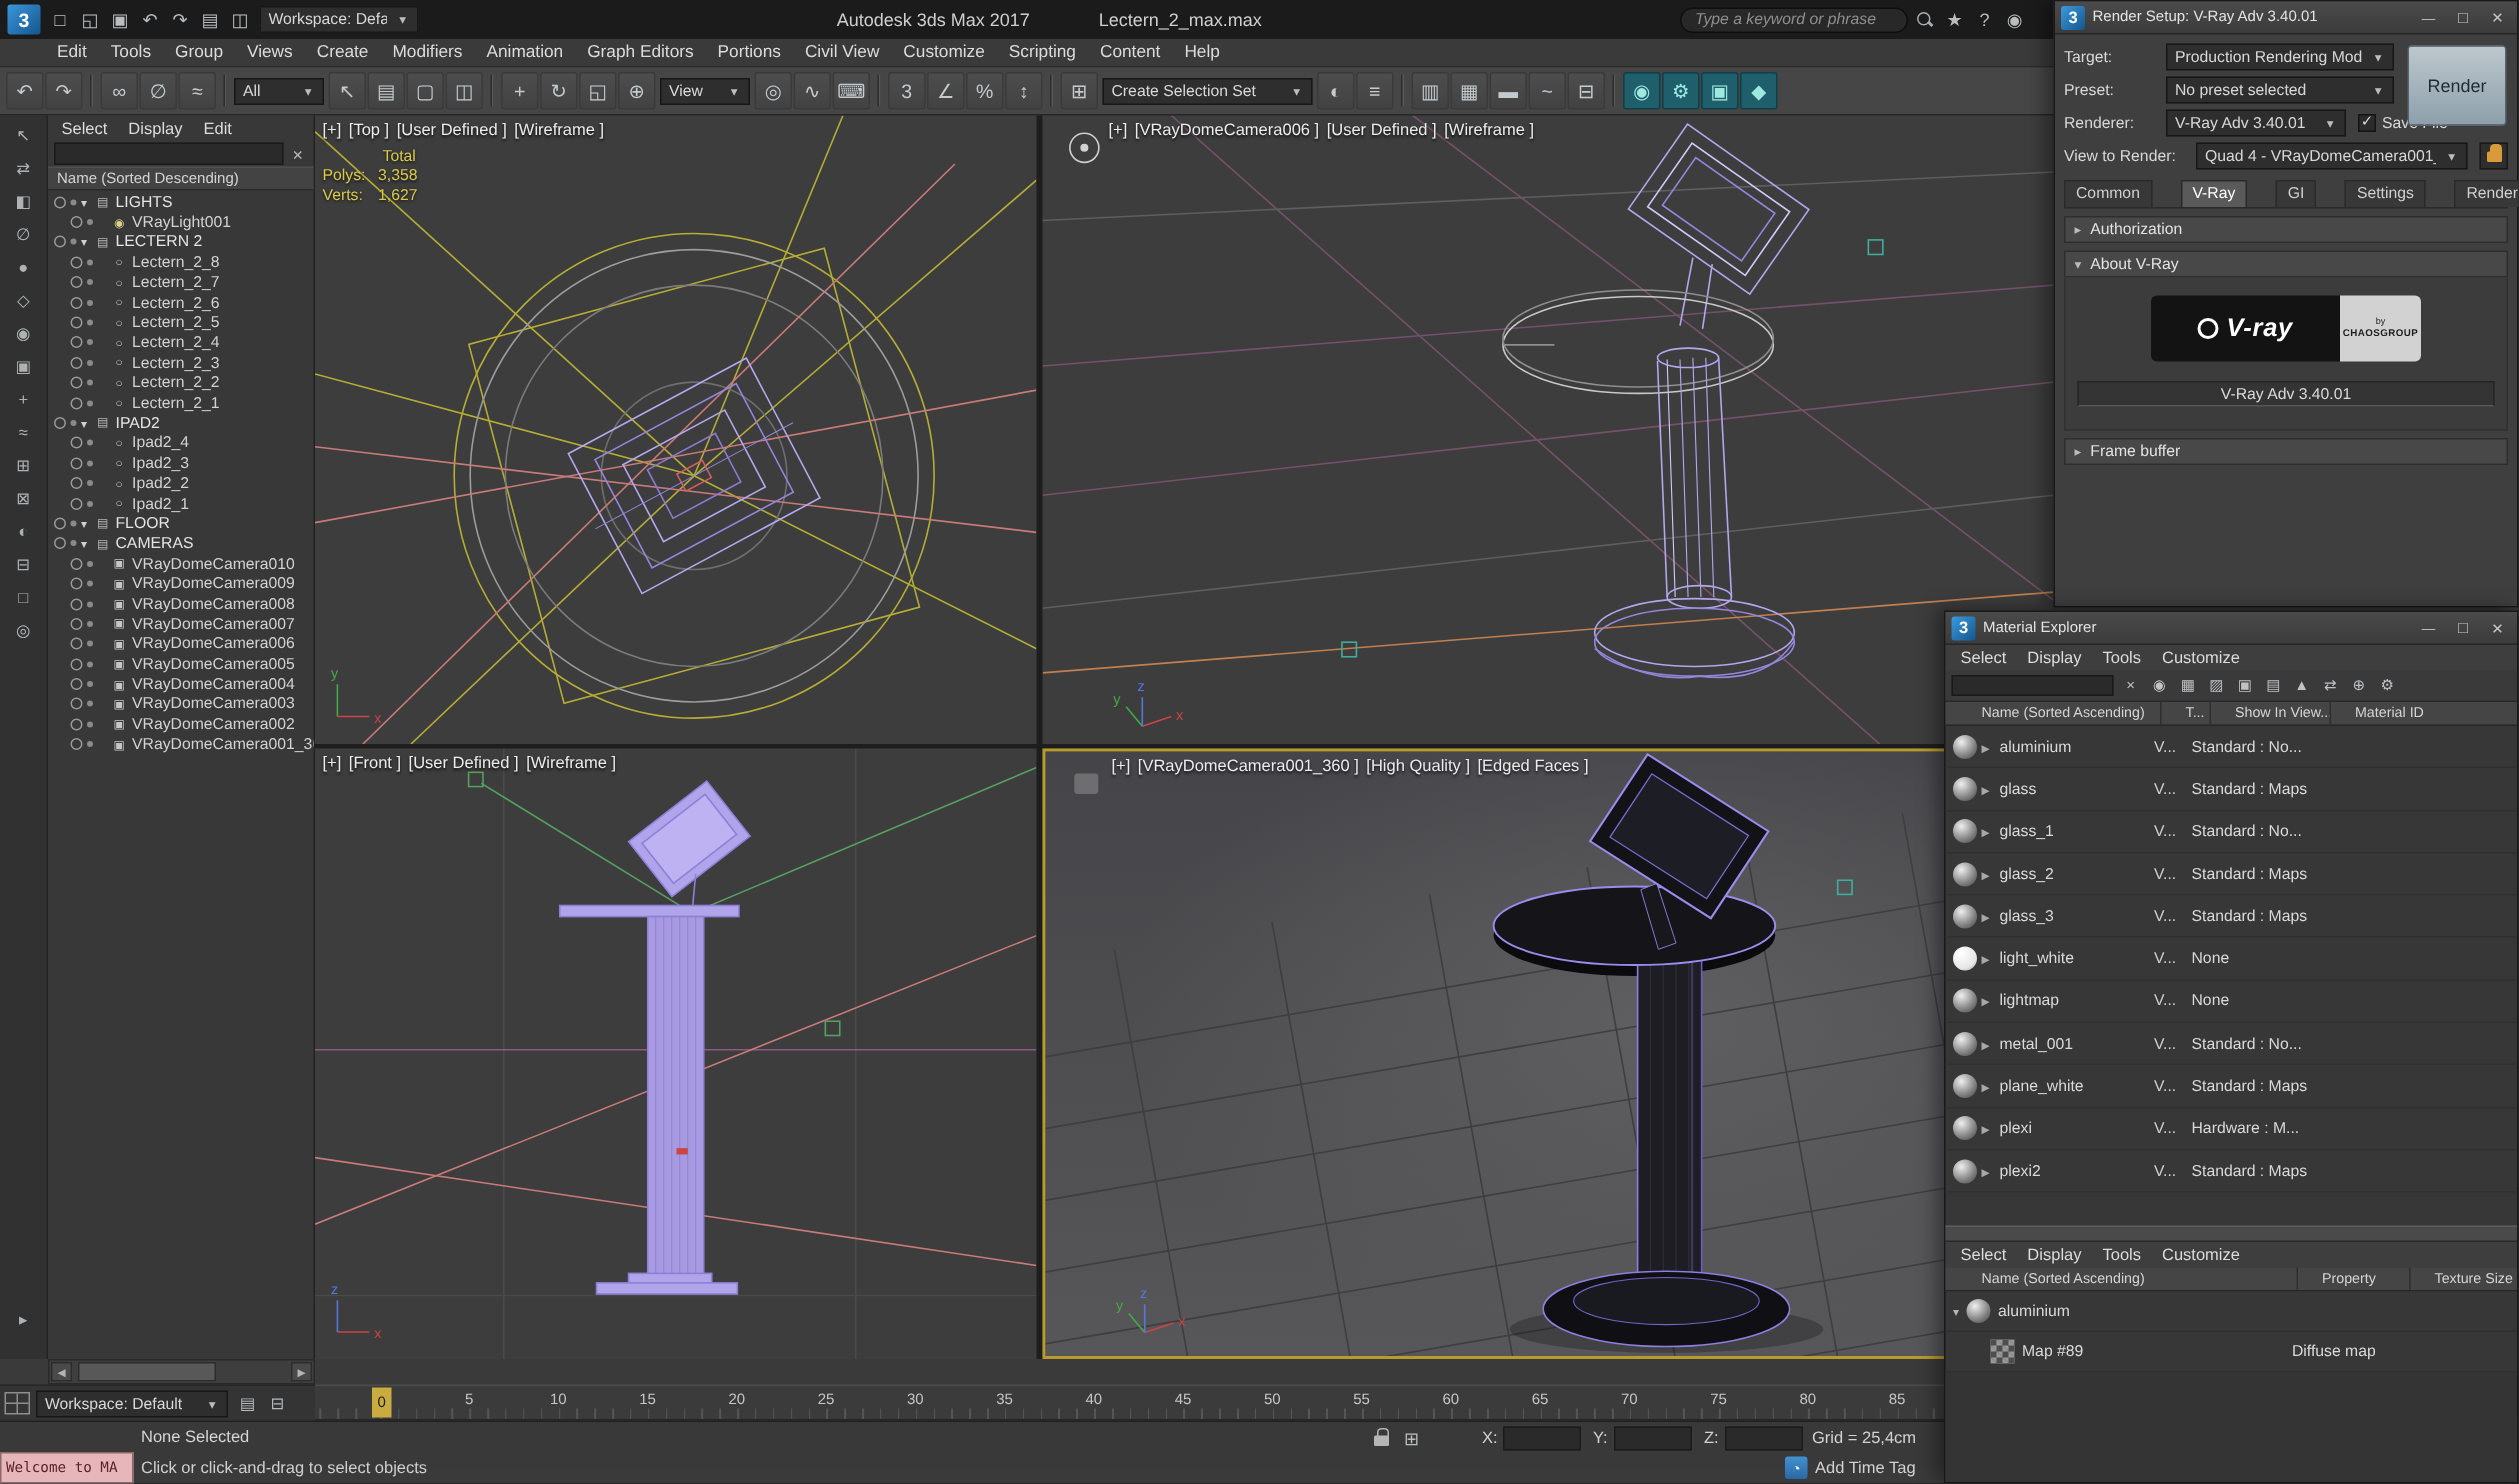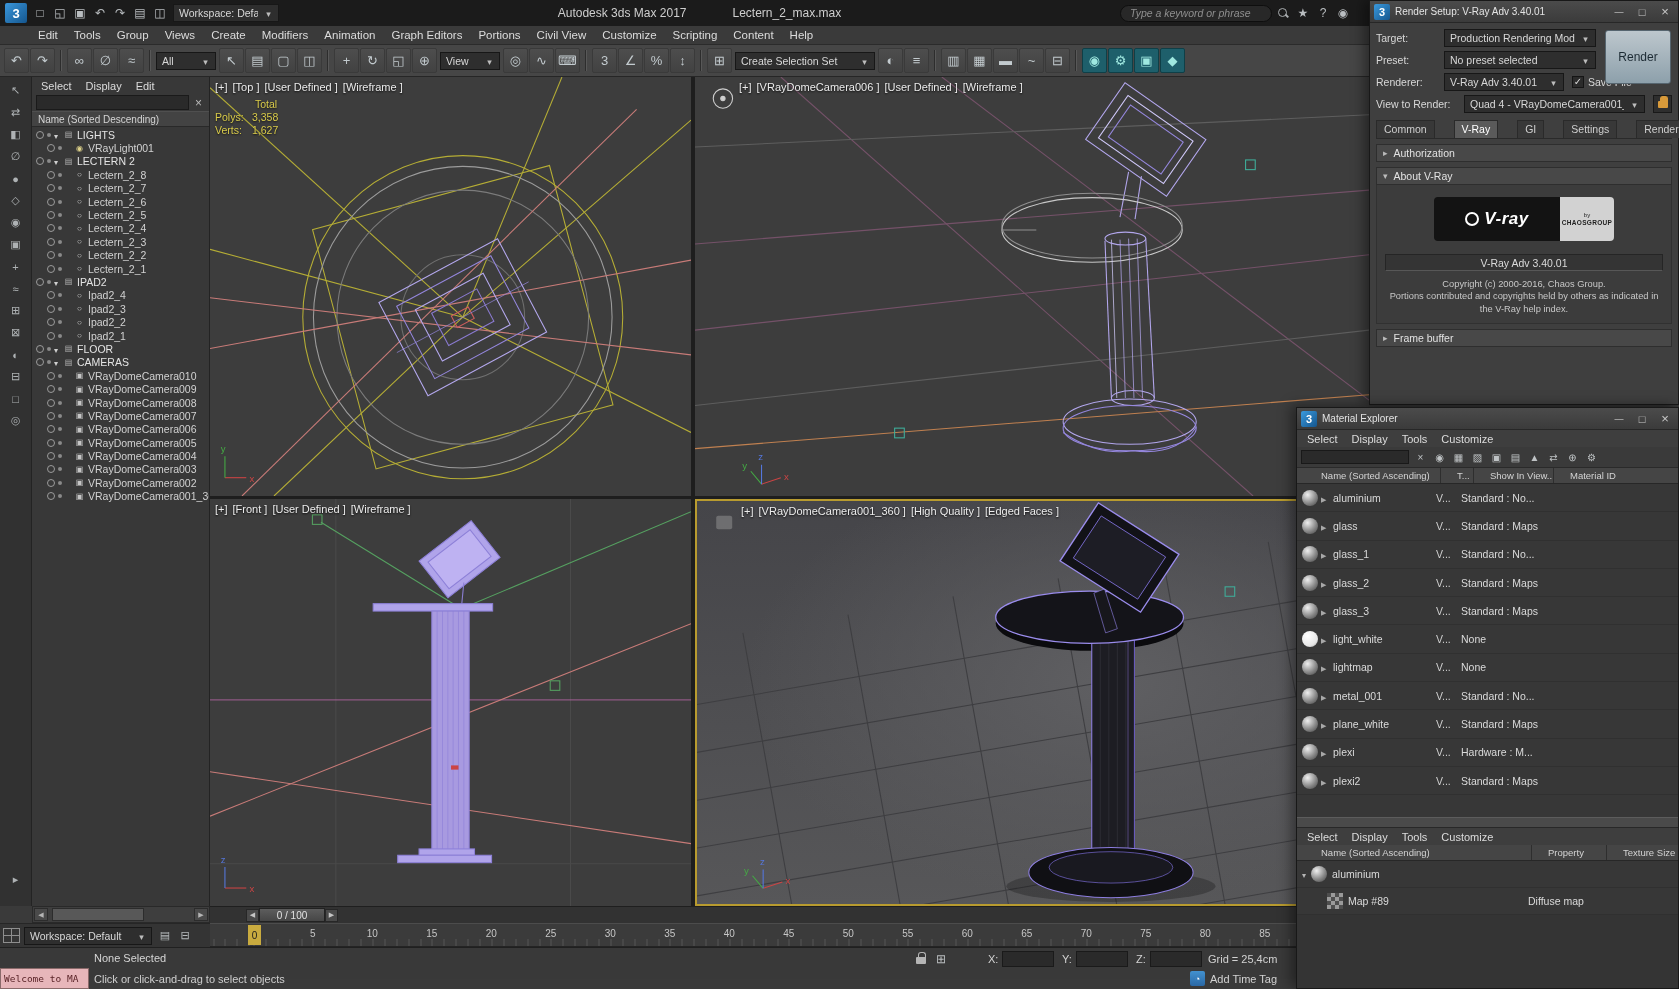--- a/index.html
+++ b/index.html
@@ -941,25 +941,20 @@
 
     <span class="wri">
           <i>▤</i>
         </span>
         <span class="wri">
           <i>⊟</i>
         </span>
       </span>
   </div>
 
-  <div id="timeslider">
-    <span class="tsbtn l"></span>
-    <span id="tshandle">0 / 100</span>
-    <span class="tsbtn r"></span>
-  </div>
 
   <div id="ruler">
     <div id="fmarker">0</div>
     <div class="ruler-ticks">
 
     <span class="rtick">5</span>
         <span class="rtick">10</span>
         <span class="rtick">15</span>
         <span class="rtick">20</span>
         <span class="rtick">25</span>
@@ -1056,26 +1051,20 @@
         <div class="vray-dark">
           <span class="vray-ring"></span>
           <span class="vray-mark">V-ray</span>
         </div>
         <div class="vray-light">
           <span class="vray-by">by</span>
           <span class="vray-chaos">CHAOSGROUP</span>
         </div>
       </div>
       <div class="rs-version">V-Ray Adv 3.40.01</div>
-      <div class="rs-copy">
-
-      <div>Copyright (c) 2000-2016, Chaos Group.</div>
-          <div>Portions contributed and copyrights held by others as indicated in</div>
-          <div>the V-Ray help index.</div>
-        </div>
     </div>
     <div class="rollout">Frame buffer</div>
     <div class="rs-fill"></div>
   </div>
 
   <div id="mat-explorer">
     <div class="wtitle">
       <span class="wlogo">3</span>
       <span class="t">Material Explorer</span>
       <span class="wbtn min"></span>

